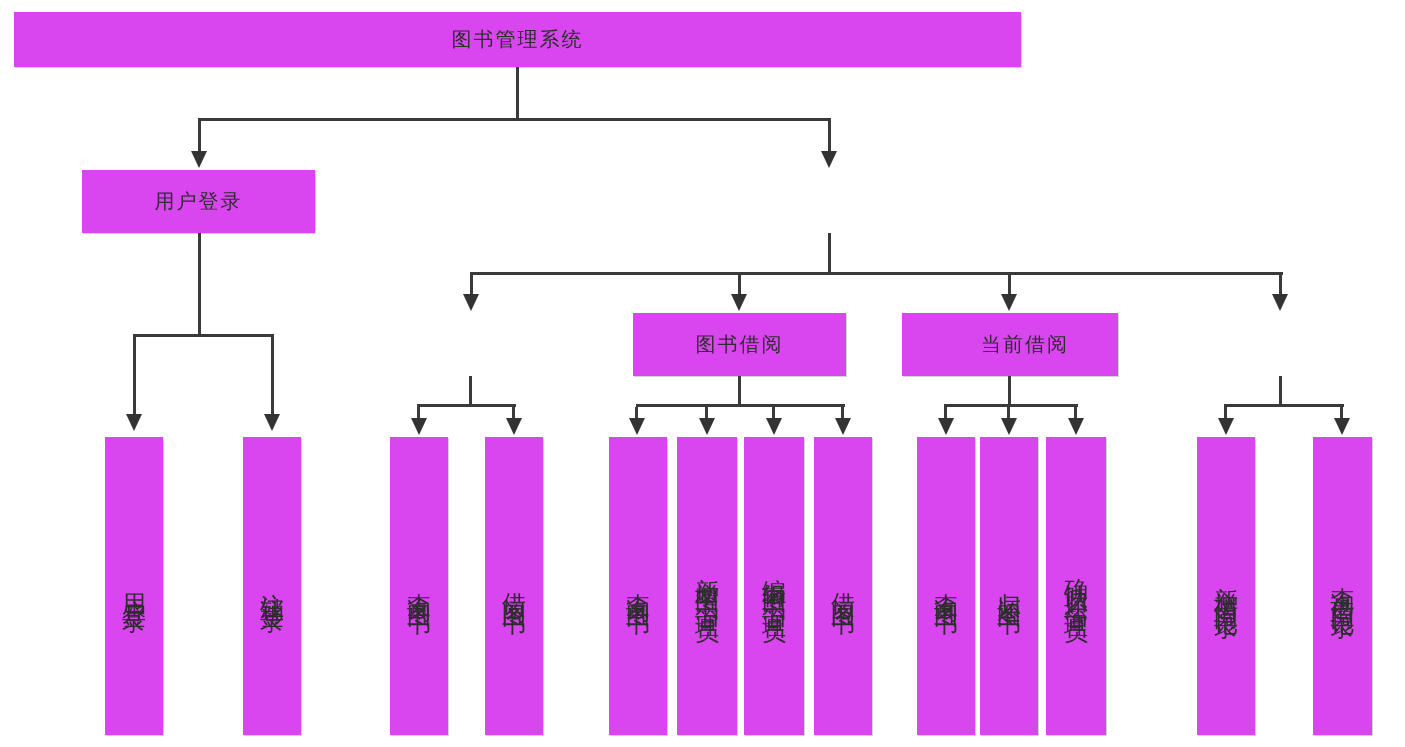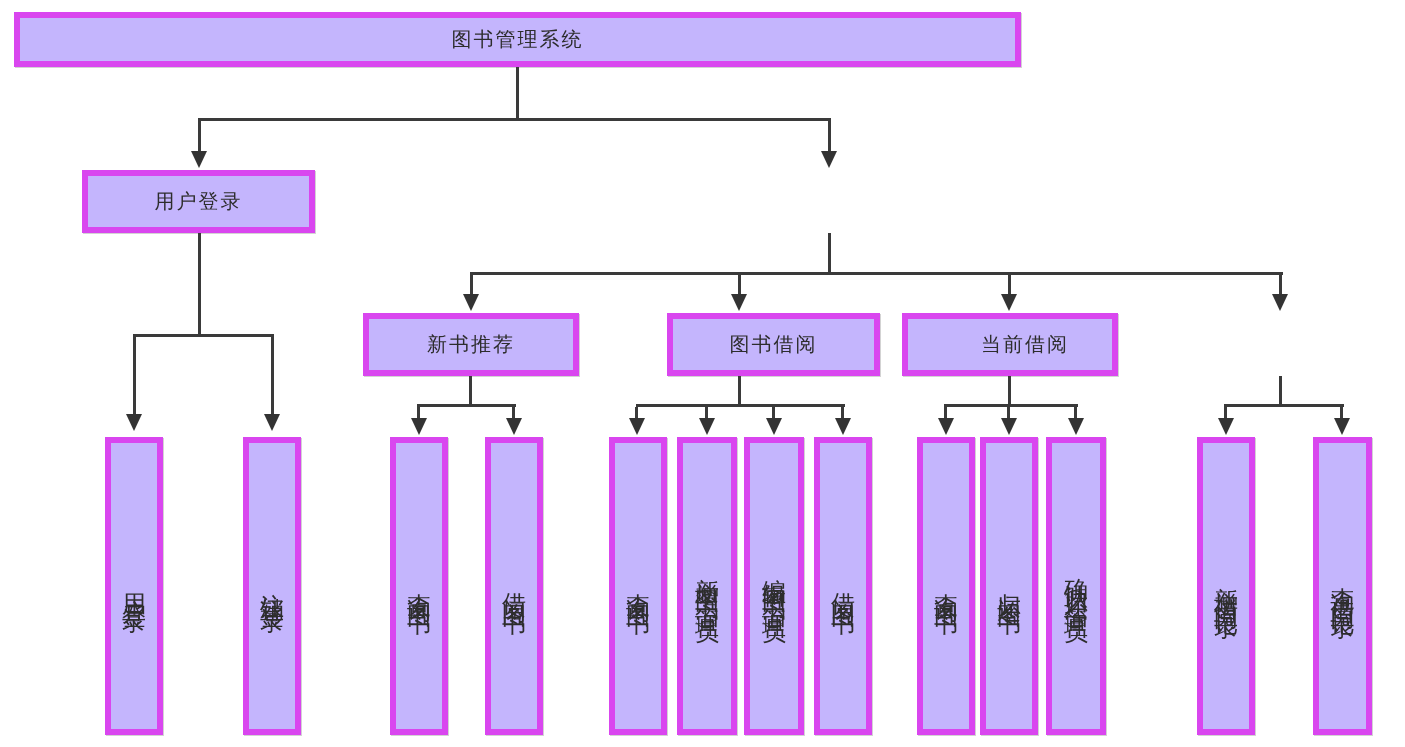--- a/index.html
+++ b/index.html
@@ -11,21 +11,21 @@
   #stage {
     position: relative;
     width: 1405px;
     height: 747px;
     background: #ffffff;
     overflow: hidden;
   }
   .box {
     position: absolute;
     box-sizing: border-box;
-    background: #c4b5fd;
+    background: #d946ef;
     border: 6px solid #d946ef;
     display: flex;
     align-items: center;
     justify-content: center;
     color: #2d2d2d;
     box-shadow: 1px 1px 0 rgba(130,130,130,0.35);
   }
   .hbox {
     font-size: 20px;
     letter-spacing: 2px;
@@ -87,22 +87,21 @@
   <div class="line" style="left:470px; top:272px; width:813px; height:3px;"></div>
   <div class="line" style="left:470px; top:275px; width:3px; height:20px;"></div>
   <div class="tri" style="left:463px; top:294px;"></div>
   <div class="line" style="left:738px; top:275px; width:3px; height:20px;"></div>
   <div class="tri" style="left:731px; top:294px;"></div>
   <div class="line" style="left:1008px; top:275px; width:3px; height:20px;"></div>
   <div class="tri" style="left:1001px; top:294px;"></div>
   <div class="line" style="left:1279px; top:275px; width:3px; height:20px;"></div>
   <div class="tri" style="left:1272px; top:294px;"></div>
 
-  <div class="box hbox" style="left:363px; top:313px; width:216px; height:63px;">新书推荐</div>
-  <div class="box hbox" style="left:667px; top:313px; width:213px; height:63px;">图书借阅</div>
+  <div class="box hbox" style="left:633px; top:313px; width:213px; height:63px;">图书借阅</div>
   <div class="box hbox" style="left:902px; top:313px; width:216px; height:63px;padding-left:30px;">当前借阅</div>
 
   <div class="line" style="left:469px; top:376px; width:3px; height:30px;"></div>
   <div class="line" style="left:417px; top:404px; width:99px; height:3px;"></div>
   <div class="line" style="left:417px; top:407px; width:3px; height:12px;"></div>
   <div class="tri" style="left:411px; top:418px;"></div>
   <div class="line" style="left:512px; top:407px; width:3px; height:12px;"></div>
   <div class="tri" style="left:506px; top:418px;"></div>
 
   <div class="line" style="left:738px; top:376px; width:3px; height:30px;"></div>

